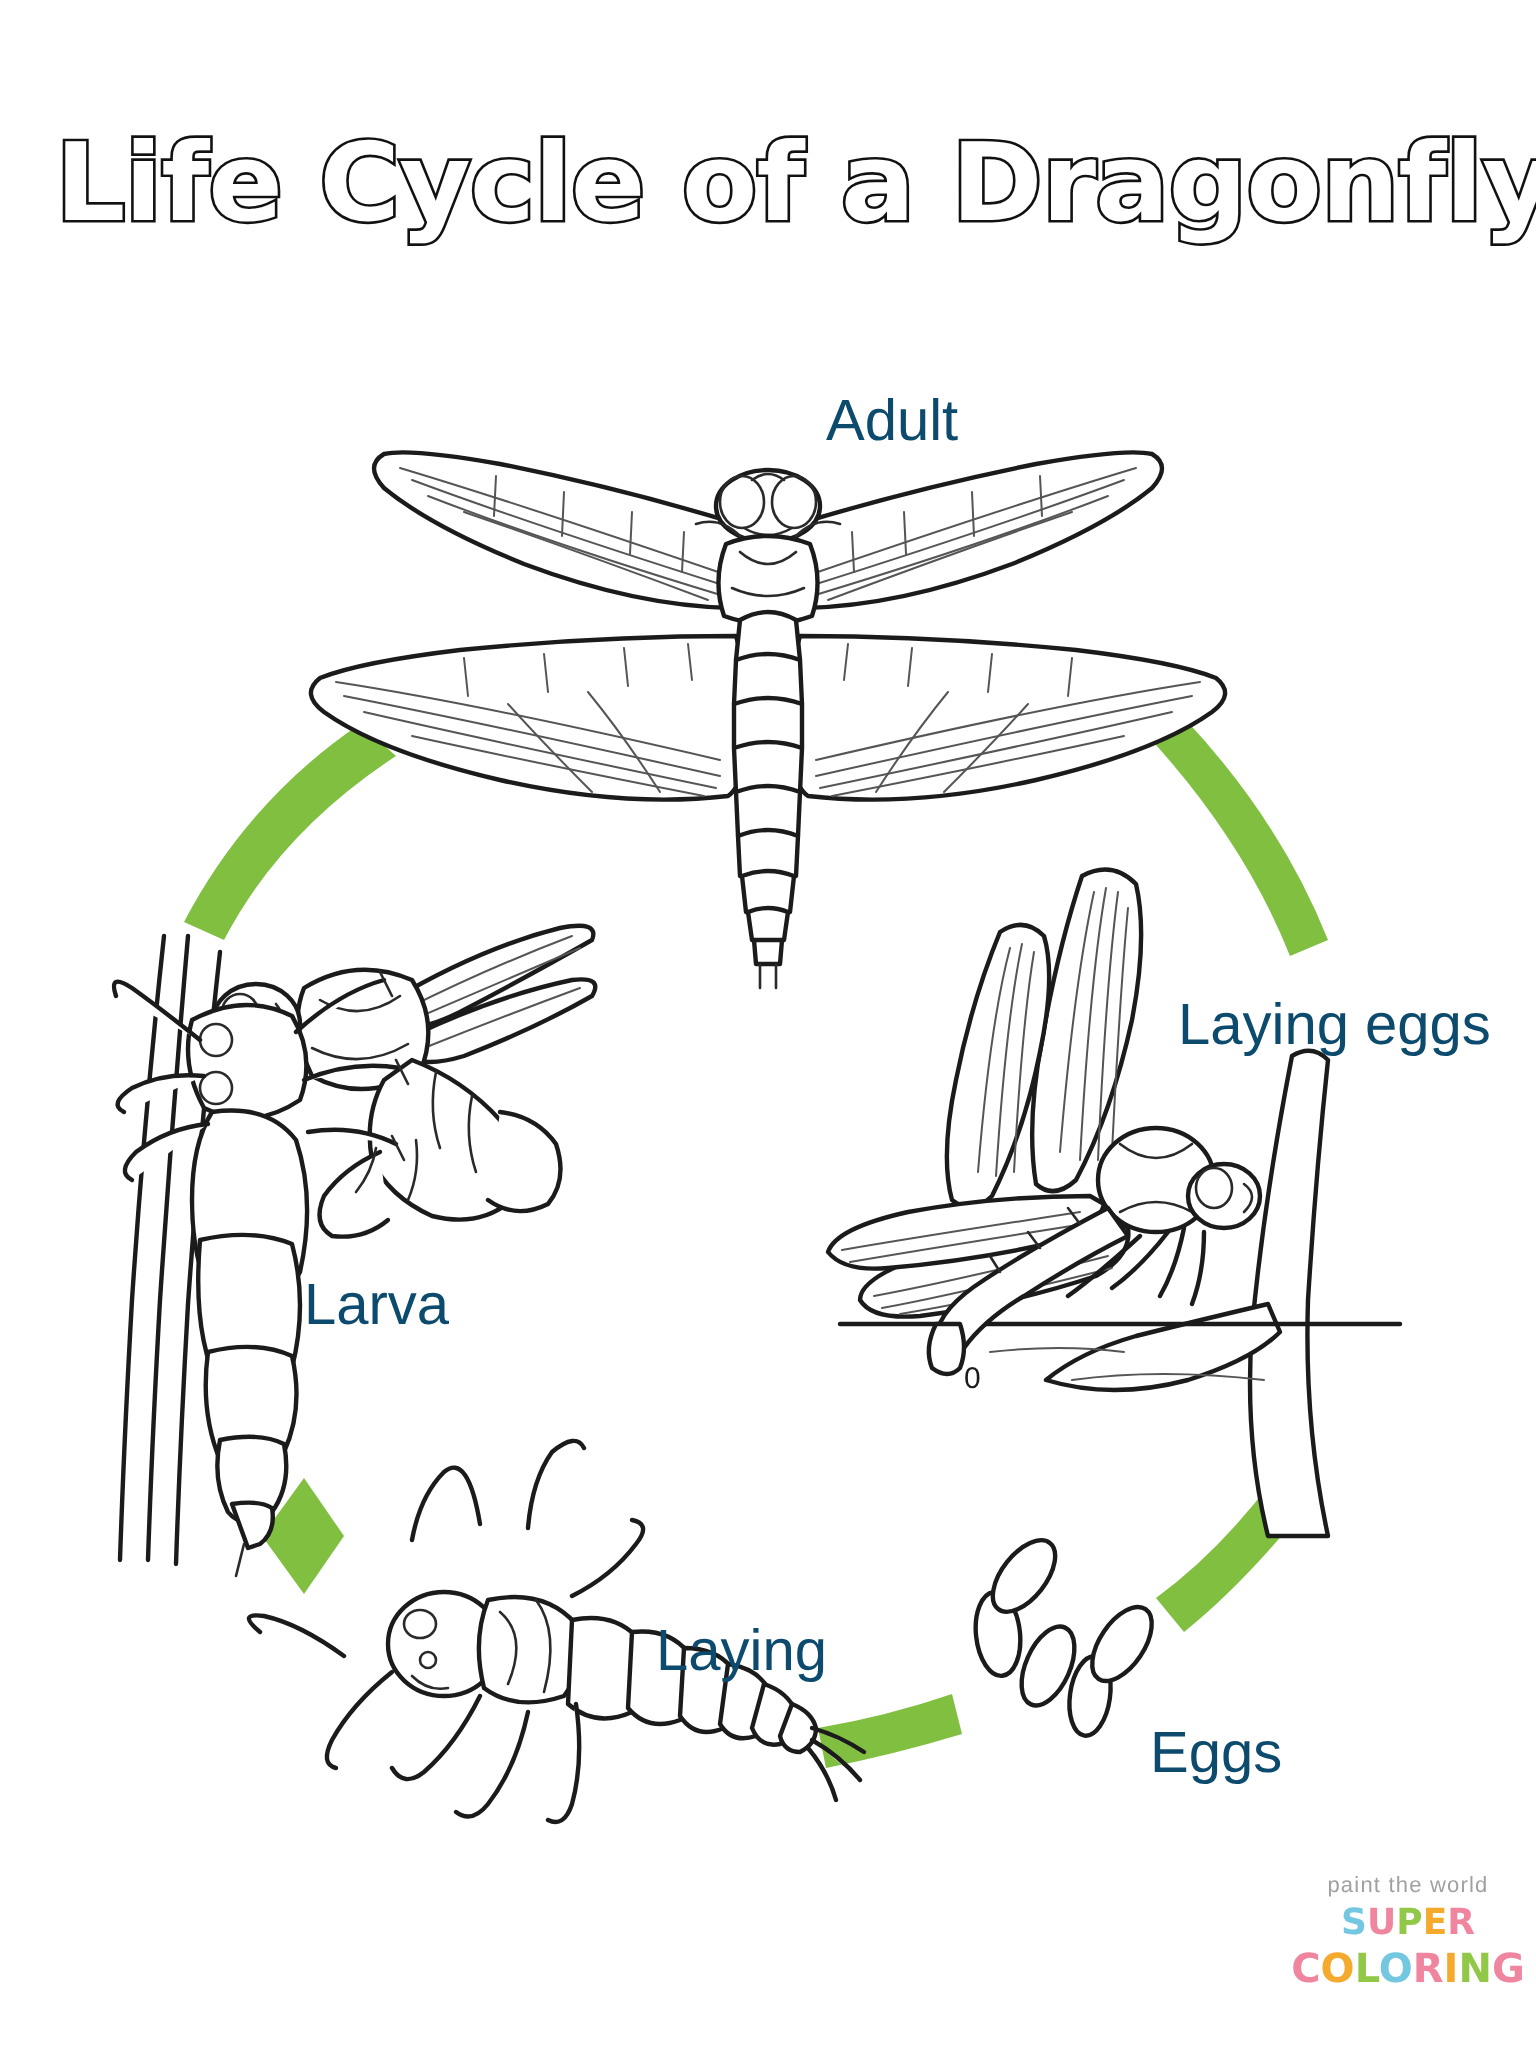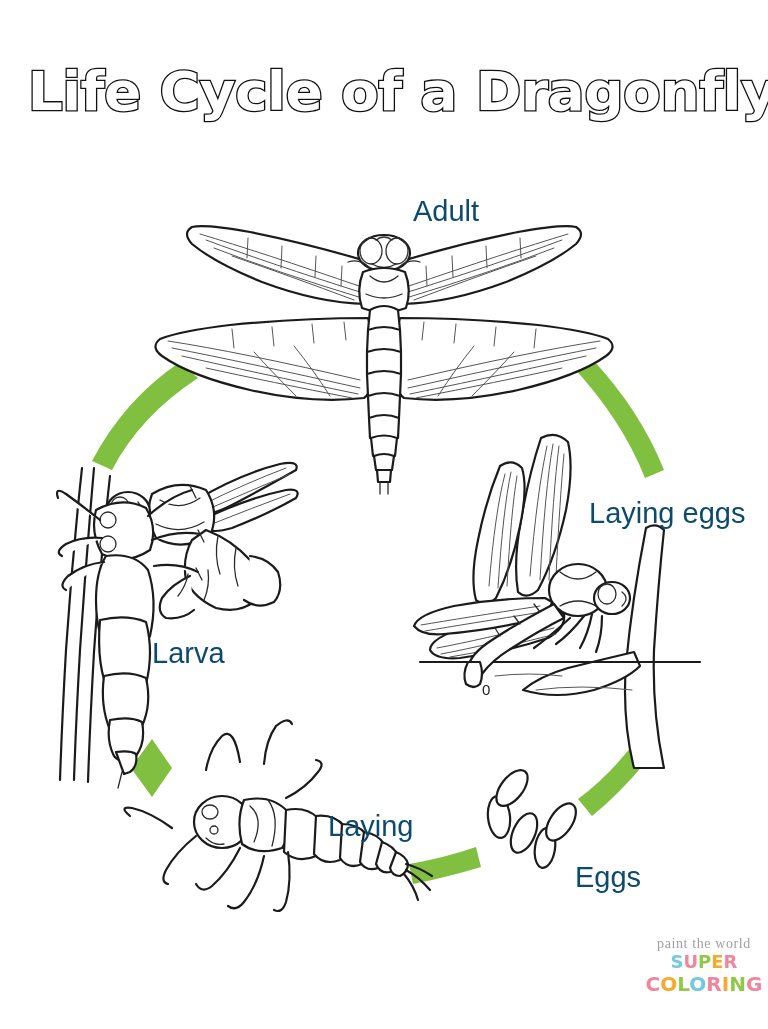--- a/index.html
+++ b/index.html
@@ -80,22 +80,22 @@
   #watermark {
     position: absolute;
     left: 645px;
     top: 938px;
     width: 118px;
     height: 74px;
     text-align: center;
     opacity: 0.95;
   }
   #wm-tagline {
-    font-family: Liberation Serif, serif;
-    font-size: 14px;
+    font-family: Liberation Sans, sans-serif;
+    font-size: 11px;
     letter-spacing: 0.6px;
     color: #9b9b9b;
     line-height: 11px;
     white-space: nowrap;
   }
   #wm-super, #wm-coloring {
     font-family: "DejaVu Sans", sans-serif;
     font-weight: 700;
     white-space: nowrap;
   }

